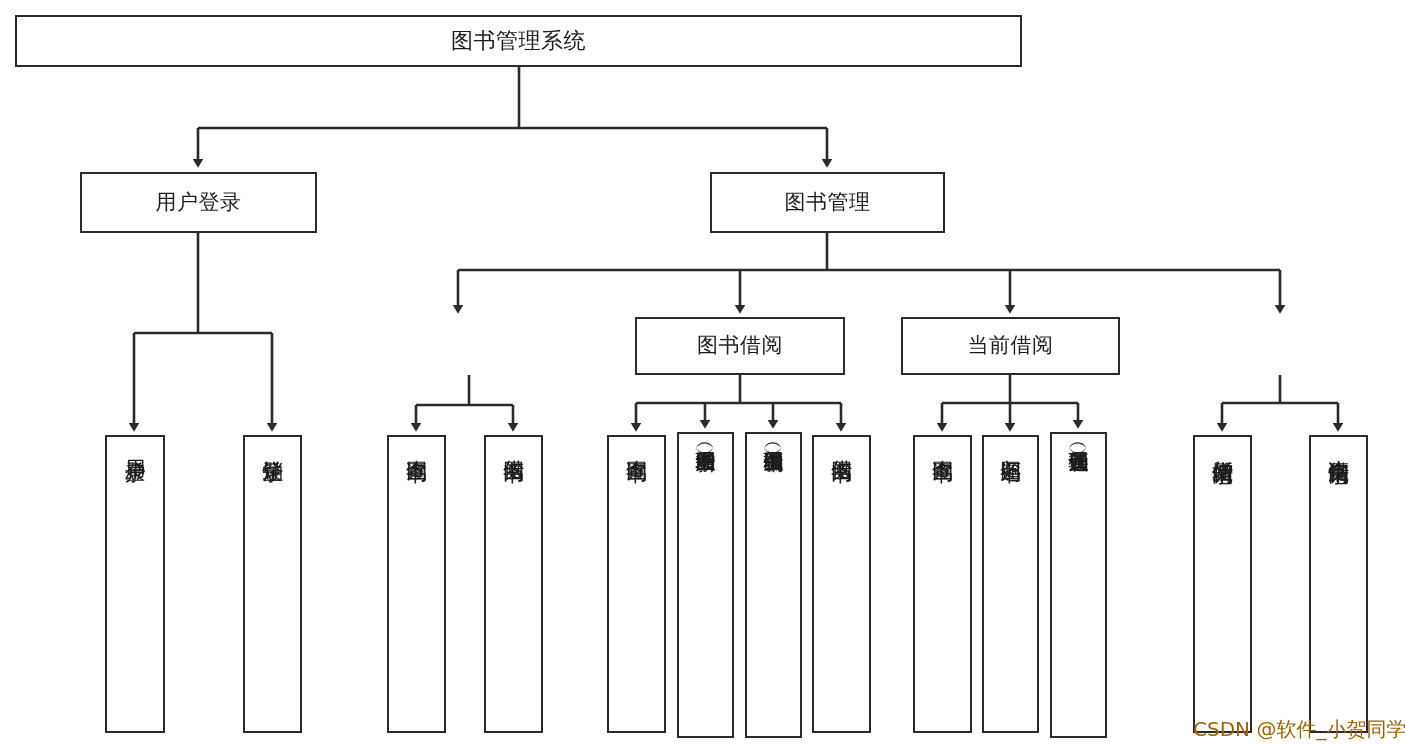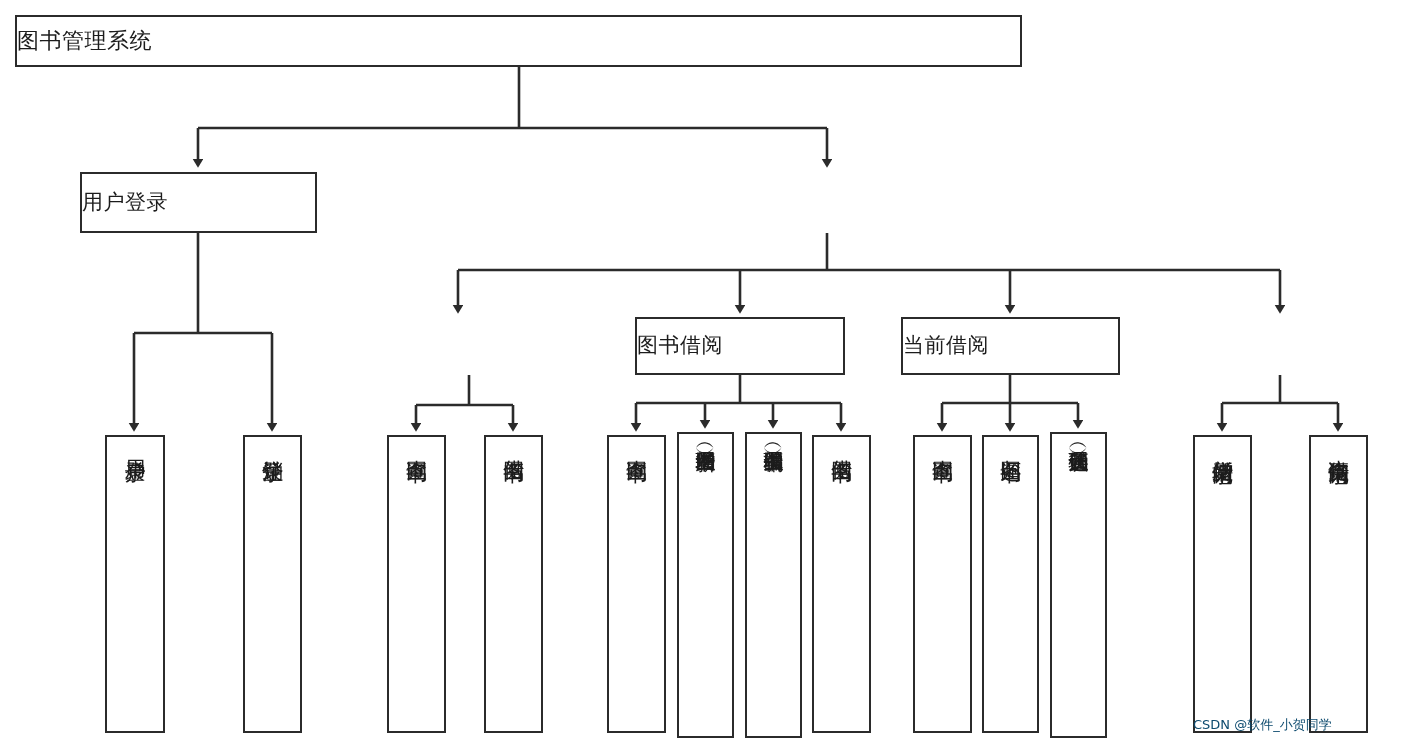--- a/index.html
+++ b/index.html
@@ -21,20 +21,21 @@
     width:1405px;height:747px;
     pointer-events:none;
   }
   .node{
     position:absolute;
     box-sizing:border-box;
     background:#ffffff;
     border:2px solid #2b2b2b;
     display:flex;
     align-items:center;
+    justify-content:center;
     z-index:2;
   }
   .node .label{
     display:block;
     text-align:center;
     line-height:1.12;
     color:#1c1c1c;
     letter-spacing:0.5px;
   }
   
@@ -60,22 +61,22 @@
     padding-top:2px;
   }
   .node.v.tall .label{
     font-size:20px;
     letter-spacing:0px;
   }
   .watermark{
     position:absolute;
     left:1193px;
     top:716px;
-    font-size:13px;
-    color:#0c4a6e;
+    font-size:20px;
+    color:#a16207;
     white-space:nowrap;
     z-index:5;
     font-family:"DejaVu Sans","Liberation Sans",sans-serif;
   }
 </style>
 </head>
 <body>
 
 <div id="canvas">
 
@@ -129,20 +130,23 @@
     </g>
   </svg>
 
   <div class="node h root" style="left:15px;top:15px;width:1007px;height:52px;">
     <span class="label">图书管理系统</span>
   </div>
 
   <div class="node h" style="left:80px;top:172px;width:237px;height:61px;">
     <span class="label">用户登录</span>
   </div>
+  <div class="node h" style="left:710px;top:172px;width:235px;height:61px;">
+    <span class="label">图书管理</span>
+  </div>
 
   <div class="node h" style="left:635px;top:317px;width:210px;height:58px;">
     <span class="label">图书借阅</span>
   </div>
   <div class="node h" style="left:901px;top:317px;width:219px;height:58px;">
     <span class="label">当前借阅</span>
   </div>
 
   <div class="node v" style="left:105px;top:435px;width:60px;height:298px;">
     <span class="label">用户登录</span>

